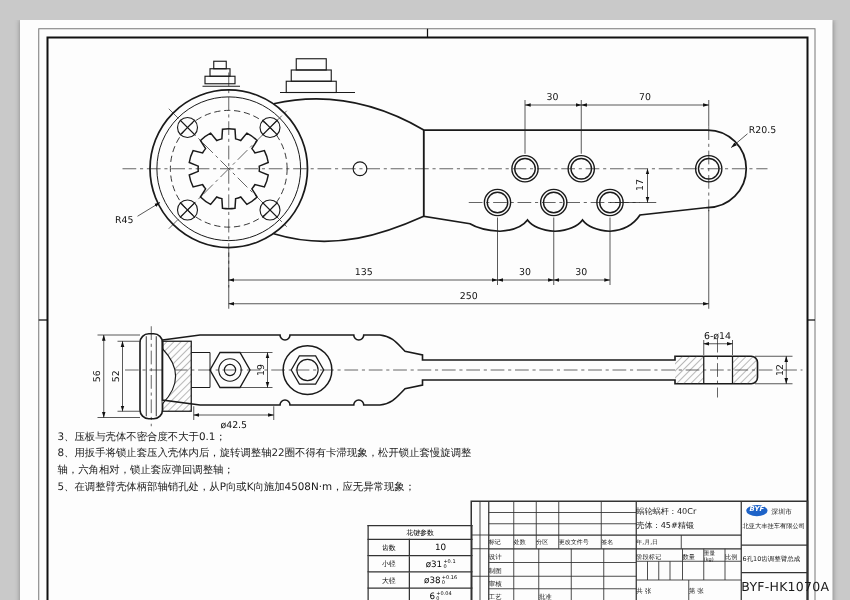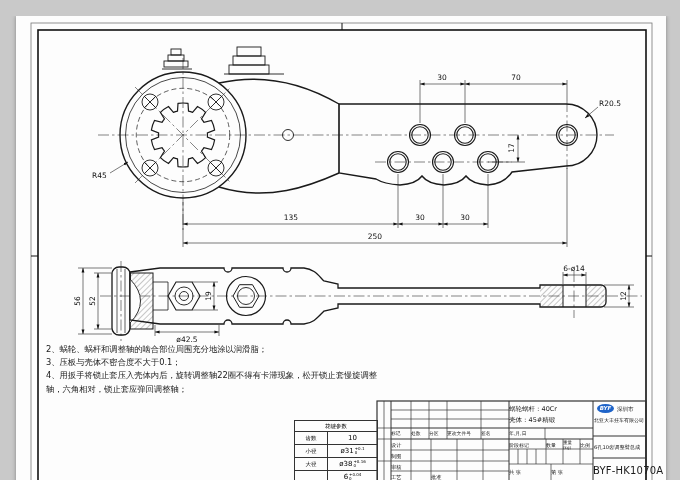--- a/index.html
+++ b/index.html
@@ -238,23 +238,23 @@
     <line x1="509" y1="448" x2="593" y2="448"></line>
     <line x1="551" y1="448" x2="551" y2="466"></line>
 
     <line x1="593" y1="385" x2="593" y2="466" stroke-width="1"></line>
     <line x1="593" y1="420" x2="646" y2="420" stroke-width="1"></line>
     <line x1="593" y1="442" x2="646" y2="442" stroke-width="1"></line>
   </g>
 </svg>
 
 <div class="tech">
-  <div>2、蜗轮、蜗杆和调整轴的啮合部位周围充分地涂以润滑脂；</div>
   <div>3、压板与壳体不密合度不大于0.1；</div>
-  <div>4、用扳手将锁止套压入壳体内后，旋转调整轴22圈不得有卡滞现象，松开锁止套慢旋调整轴，六角相对，锁止套应弹回调整轴；</div>
+  <div>8、用扳手将锁止套压入壳体内后，旋转调整轴22圈不得有卡滞现象，松开锁止套慢旋调整轴，六角相对，锁止套应弹回调整轴；</div>
+  <div>5、在调整臂壳体柄部轴销孔处，从P向或K向施加4508N·m，应无异常现象；</div>
 </div>
 
 <table class="ptable">
   <tbody>
         <tr>
           <th colspan="2">花键参数</th>
         </tr>
   <tr>
     <td class="pl">齿数</td>
     <td class="pvv"><span>10</span></td>

